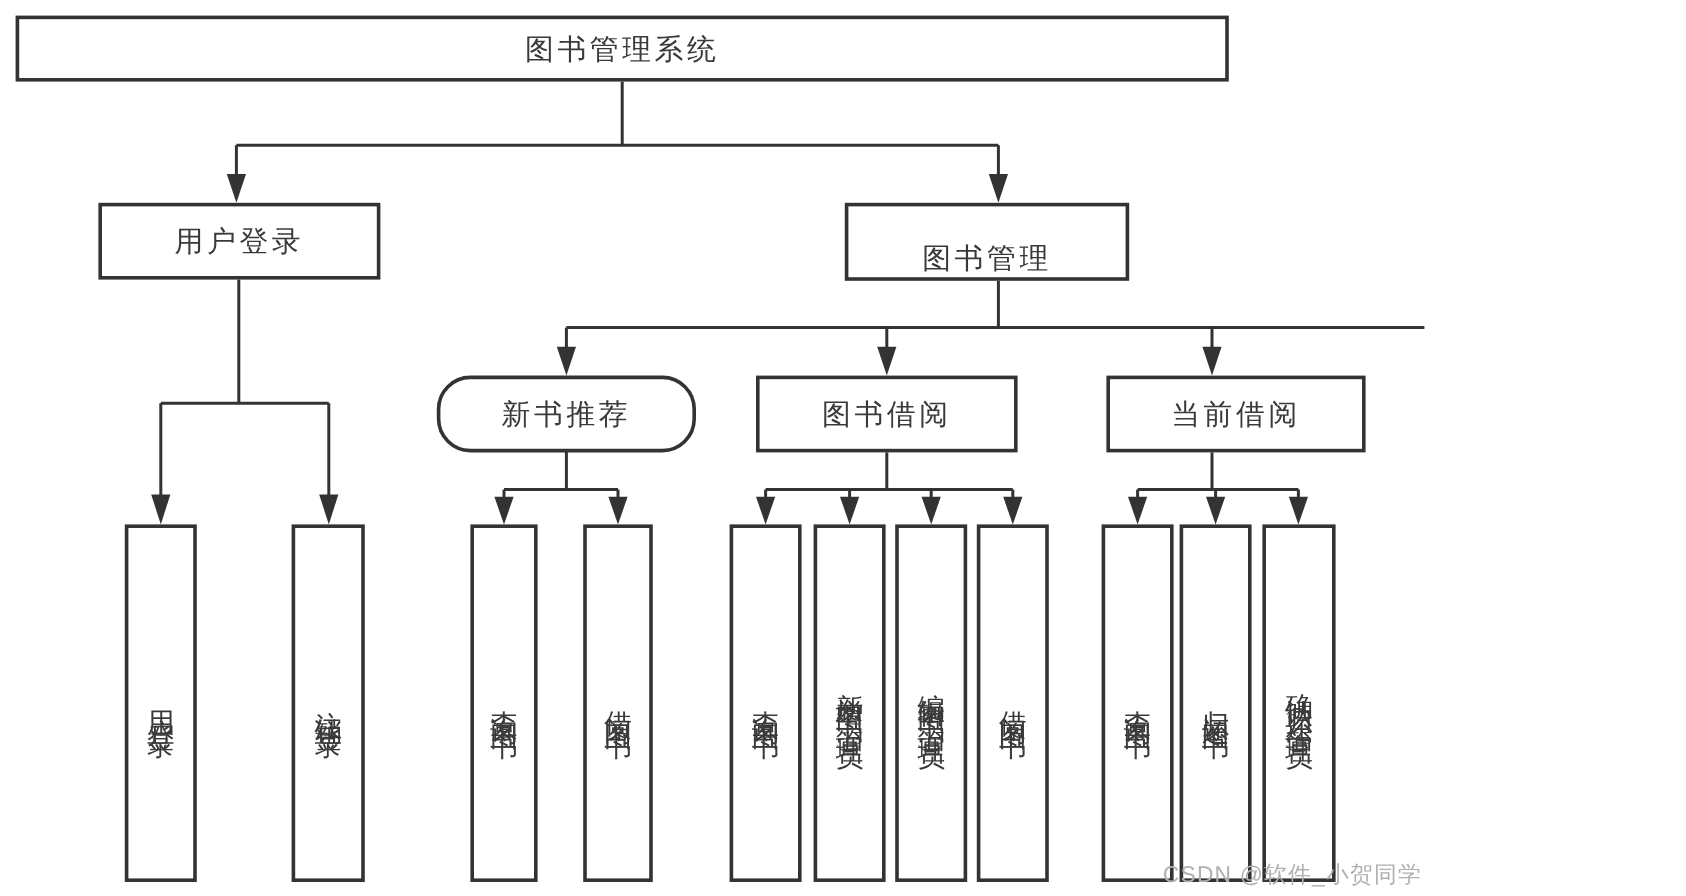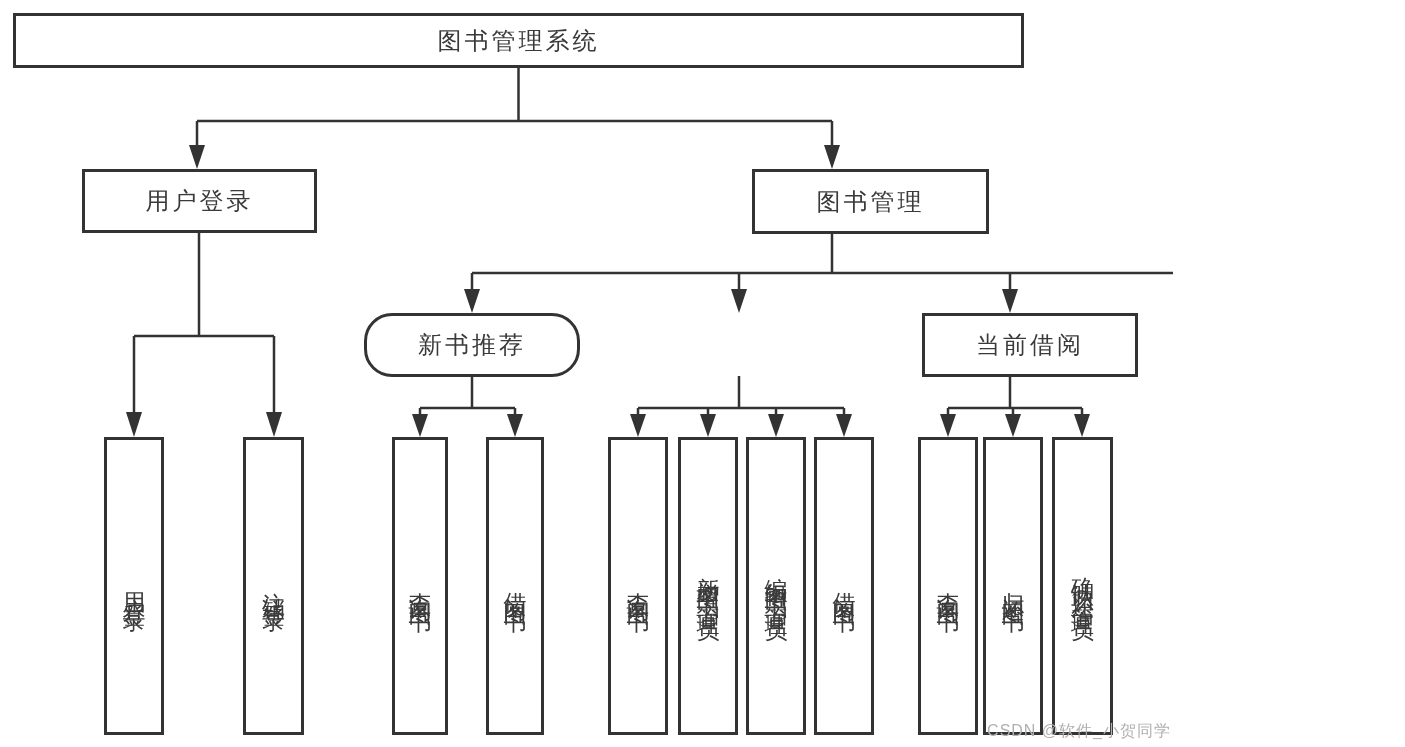--- a/index.html
+++ b/index.html
@@ -1,38 +1,39 @@
 <!DOCTYPE html>
 <html style="--line: #333333; --text: #3a3a3a; --watermark: #b0b0b0; --background: #ffffff;"><head>
 <meta charset="utf-8">
 <style>
   html, body { margin:0; padding:0; background:#ffffff; }
   .canvas {
     position:relative; width:1173px; height:747px;
     background:var(--background,#ffffff);
     font-family:"Liberation Sans", sans-serif;
     overflow:hidden;
+    padding-left:14px;
   }
   svg.connectors { position:absolute; left:0; top:0; z-index:1; }
   svg.connectors path { stroke:var(--line,#333333); stroke-width:2.5; fill:none; }
   svg.connectors polygon { fill:var(--line,#333333); stroke:none; }
   .node {
     position:absolute; box-sizing:border-box;
     background:#ffffff; border:3px solid var(--line,#333333);
     display:flex; align-items:center; justify-content:center;
     color:var(--text,#3a3a3a); z-index:2;
   }
   .node.h { font-size:24px; letter-spacing:3px; white-space:nowrap; }
   .node.v .label {
     writing-mode:vertical-rl; text-orientation:mixed;
     font-size:23px; letter-spacing:6px; line-height:1;
   }
   .watermark {
     position:absolute; right:2px; bottom:5px; z-index:3;
-    font-size:16px; letter-spacing:1px;
+    font-size:19px; letter-spacing:1px;
     color:var(--watermark,#b0b0b0); white-space:nowrap;
   }
 </style>
 </head>
 <body>
 
 <div class="canvas">
 
   <svg class="connectors" width="1405" height="747" viewBox="0 0 1405 747" aria-hidden="true">
     <g>
@@ -96,26 +97,29 @@
     </g>
   </svg>
 
   <div class="node h" style="left:13px; top:13px; width:1011px; height:55px;">
     <span class="label">图书管理系统</span>
   </div>
 
   <div class="node h" style="left:82px; top:169px; width:235px; height:64px;">
     <span class="label">用户登录</span>
   </div>
-  <div class="node h" style="left:752px; top:169px; width:237px; height:65px;">
+  <div class="node h" style="left:704px; top:169px; width:237px; height:65px;align-items:flex-end;">
     <span class="label">图书管理</span>
   </div>
 
   <div class="node h" style="left:364px; top:313px; width:216px; height:64px;border-radius:28px;">
     <span class="label">新书推荐</span>
+  </div>
+  <div class="node h" style="left:630px; top:313px; width:218px; height:64px;">
+    <span class="label">图书借阅</span>
   </div>
   <div class="node h" style="left:902px; top:313px; width:216px; height:64px;margin-left:20px;">
     <span class="label">当前借阅</span>
   </div>
 
   <div class="node v" style="left:104px; top:437px; width:60px; height:298px;">
     <span class="label">用户登录</span>
   </div>
   <div class="node v" style="left:243px; top:437px; width:61px; height:298px;">
     <span class="label">注销登录</span>

